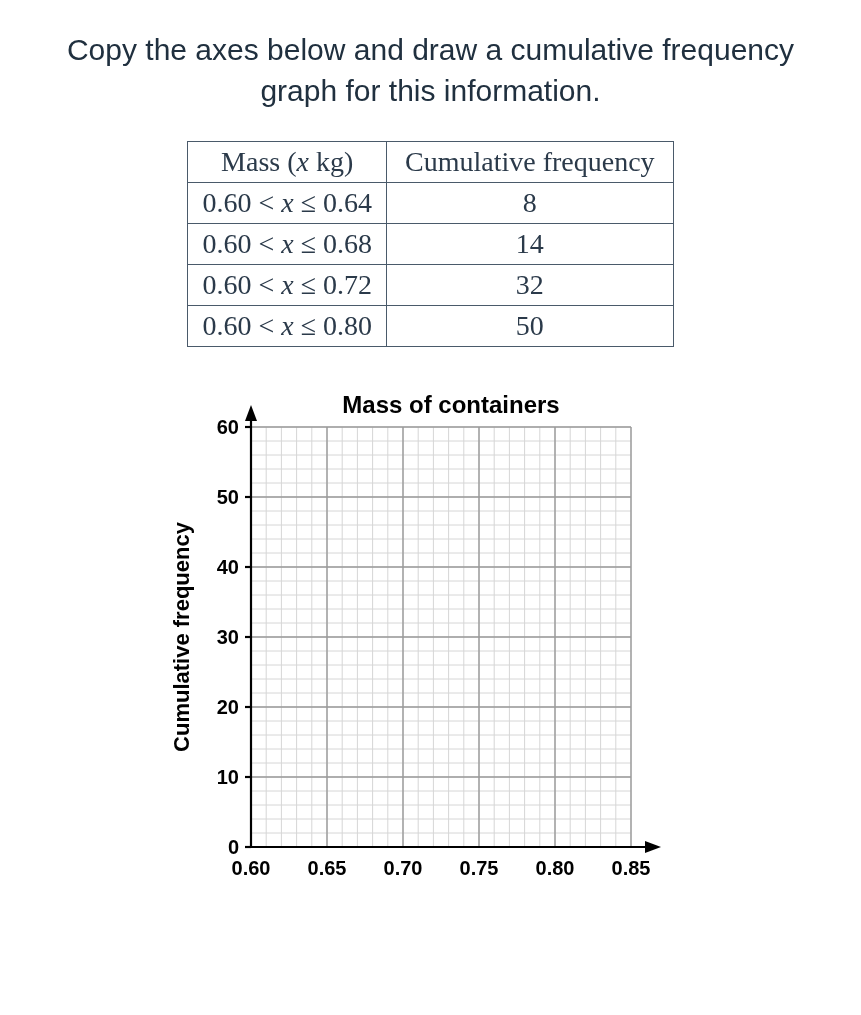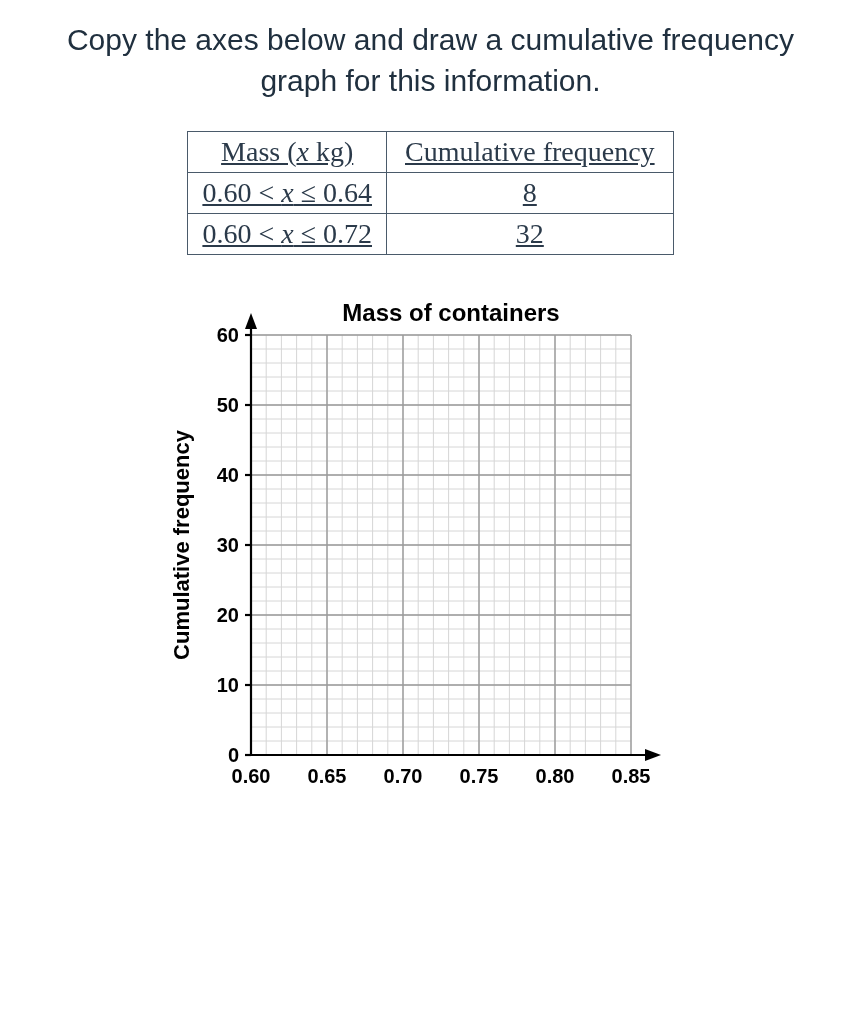--- a/index.html
+++ b/index.html
@@ -8,30 +8,29 @@
     font-family: Arial, Helvetica, sans-serif;
     color: #1a2a3a;
     background: #fff;
     width: 861px;
     box-sizing: border-box;
   }
   .instruction {
     font-size: 30px;
     text-align: center;
     line-height: 1.35;
-    margin: 0 20px 30px 20px;
+    margin: 10px 20px 30px 20px;
     color: #20303f;
   }
   .data-table {
     border-collapse: collapse;
     margin: 0 auto 40px auto;
     font-family: "Times New Roman", Times, serif;
     font-size: 28px;
     color: #2b3a4a;
-    text-decoration: underline;
   }
   .data-table th, .data-table td {
     border: 1.5px solid #4a5a6a;
     padding: 4px 18px;
     text-align: center;
     font-weight: normal;
   }
   .data-table .mass-cell {
     text-align: center;
     padding-left: 14px;
@@ -82,22 +81,30 @@
       </th>
       <th>Cumulative frequency</th>
     </tr>
   </thead>
   <tbody>
     <tr>
       <td class="mass-cell">0.60 &lt; <span style="font-style:italic">x</span> ≤ 0.64</td>
       <td>8</td>
     </tr>
     <tr>
+      <td class="mass-cell">0.60 &lt; <span style="font-style:italic">x</span> ≤ 0.68</td>
+      <td>14</td>
+    </tr>
+    <tr>
       <td class="mass-cell">0.60 &lt; <span style="font-style:italic">x</span> ≤ 0.72</td>
       <td>32</td>
+    </tr>
+    <tr>
+      <td class="mass-cell">0.60 &lt; <span style="font-style:italic">x</span> ≤ 0.80</td>
+      <td>50</td>
     </tr>
   </tbody>
 </table>
 
 <div class="chart-wrap">
 <svg width="560" height="530" viewBox="0 0 560 530">
 
   <text class="axis-label-title" x="300" y="26" text-anchor="middle">Mass of containers</text>
 
   <g>

